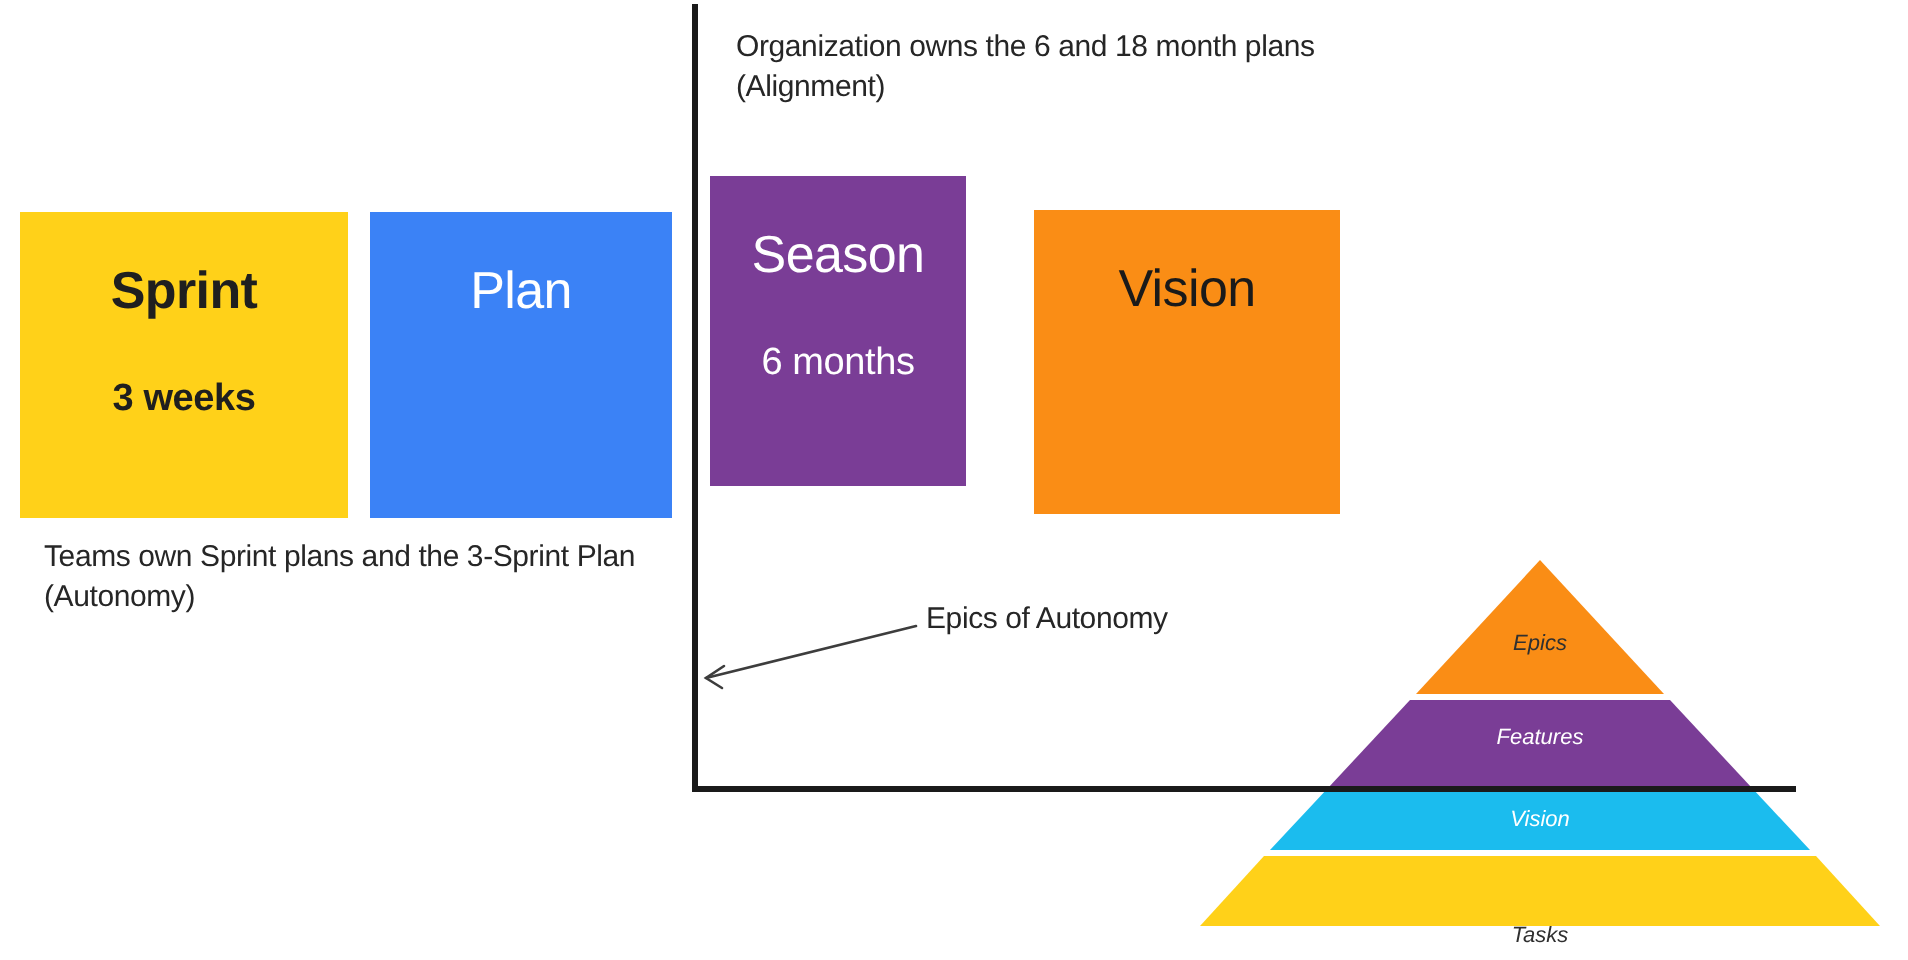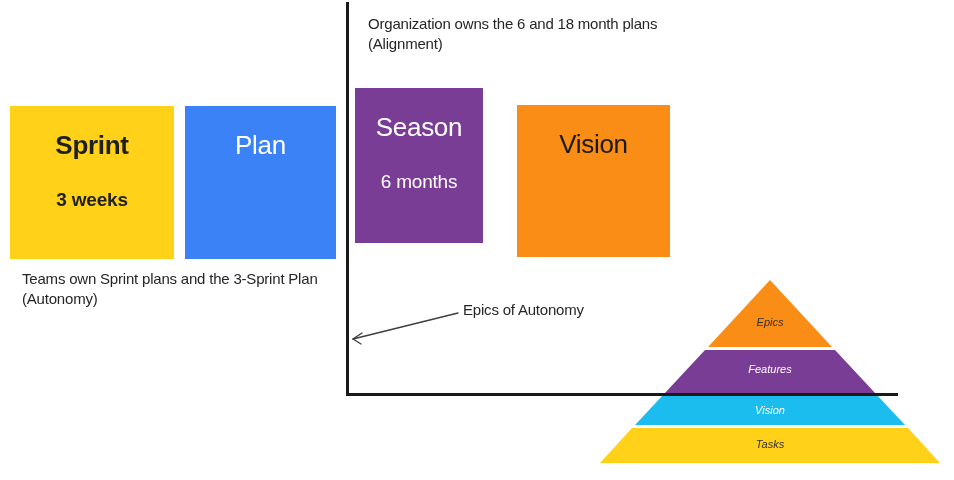--- a/index.html
+++ b/index.html
@@ -107,21 +107,21 @@
 
   <svg class="pyramid-svg" viewBox="0 0 350 192" xmlns="http://www.w3.org/2000/svg">
     <polygon points="175,5 237,72 113,72" fill="#FA8D15"></polygon>
     <polygon points="110,75 240,75 281,119 69,119" fill="#7A3D96"></polygon>
     <polygon points="69,119 281,119 310,150 40,150" fill="#1BBCEE"></polygon>
     <polygon points="37,153 313,153 345,188 5,188" fill="#FFD119"></polygon>
   </svg>
   <div class="pyr-label pyr-label-0" style="color: rgb(48, 48, 48);">Epics</div>
   <div class="pyr-label pyr-label-1" style="color: rgb(255, 255, 255);">Features</div>
   <div class="pyr-label pyr-label-2" style="color: rgb(255, 255, 255);">Vision</div>
-  <div class="pyr-label pyr-label-3" style="color: rgb(48, 48, 48);">Tasks</div>
+  <div class="pyr-label pyr-label-3" style="color: rgb(48, 48, 48); margin-top: 24px;">Tasks</div>
 
   <div class="vline" style="background-color: rgb(26, 26, 26);"></div>
   <div class="hline" style="background-color: rgb(26, 26, 26);"></div>
 
   <div class="caption caption-top" style="color: rgb(38, 38, 38);">
     <div>Organization owns the 6 and 18 month plans</div>
     <div>(Alignment)</div>
   </div>
 
   <div class="caption caption-bottom" style="color: rgb(38, 38, 38);">

